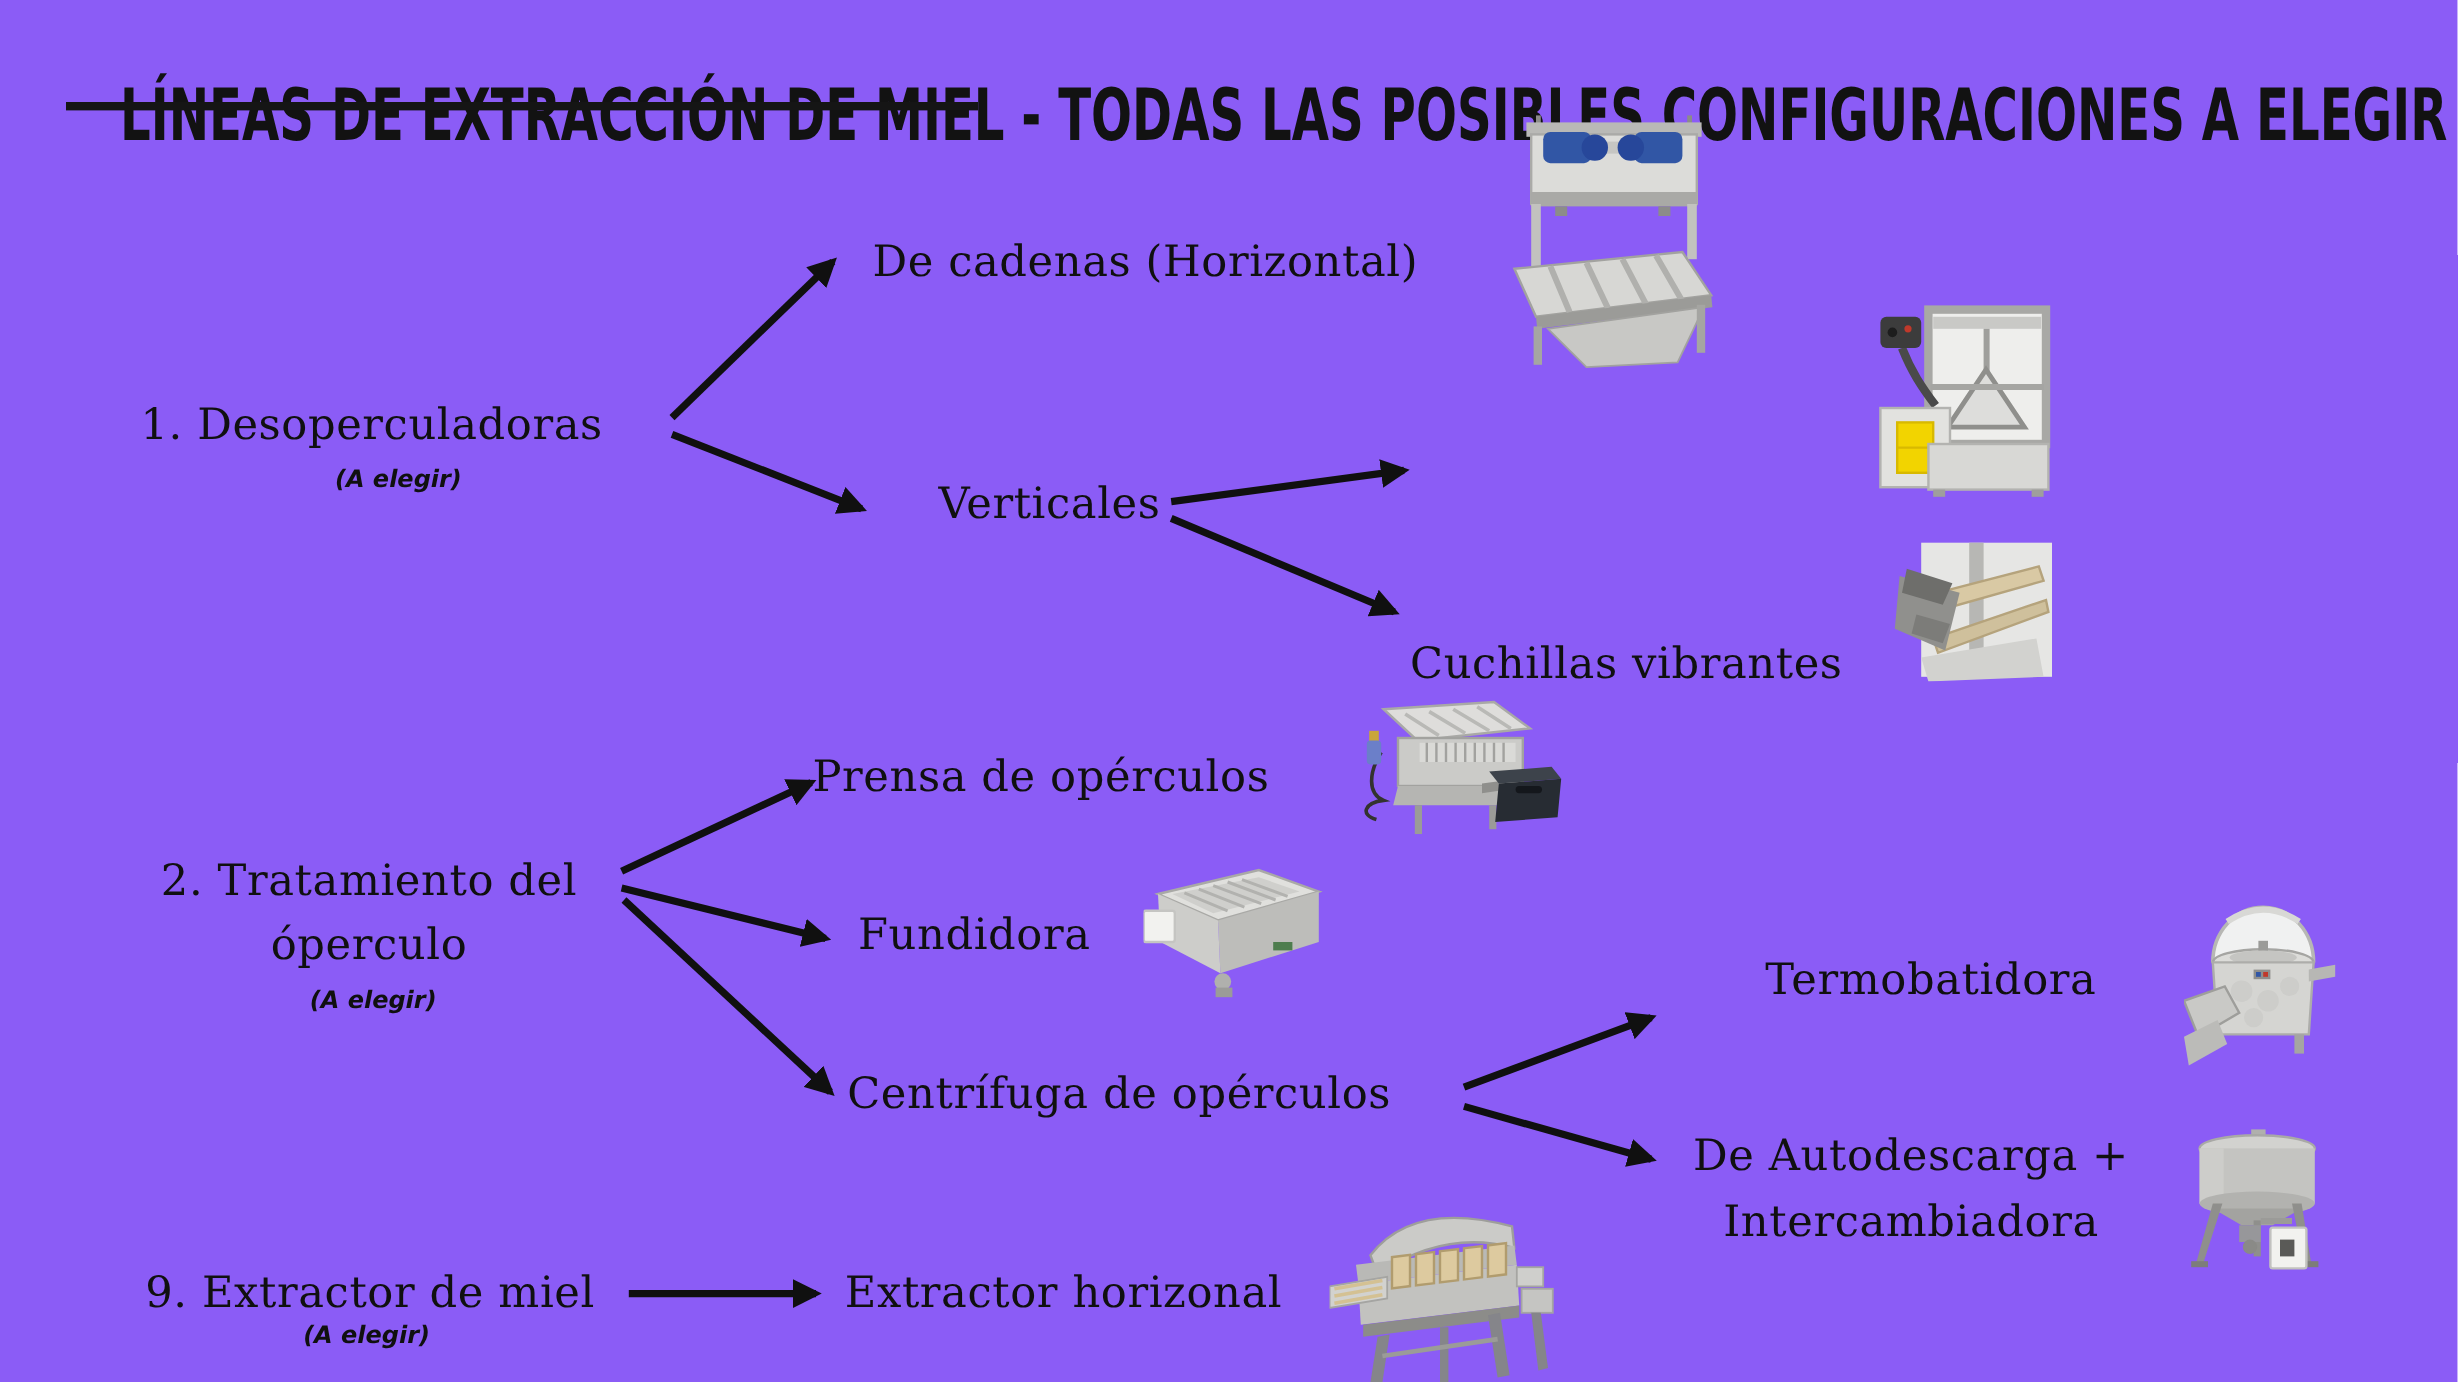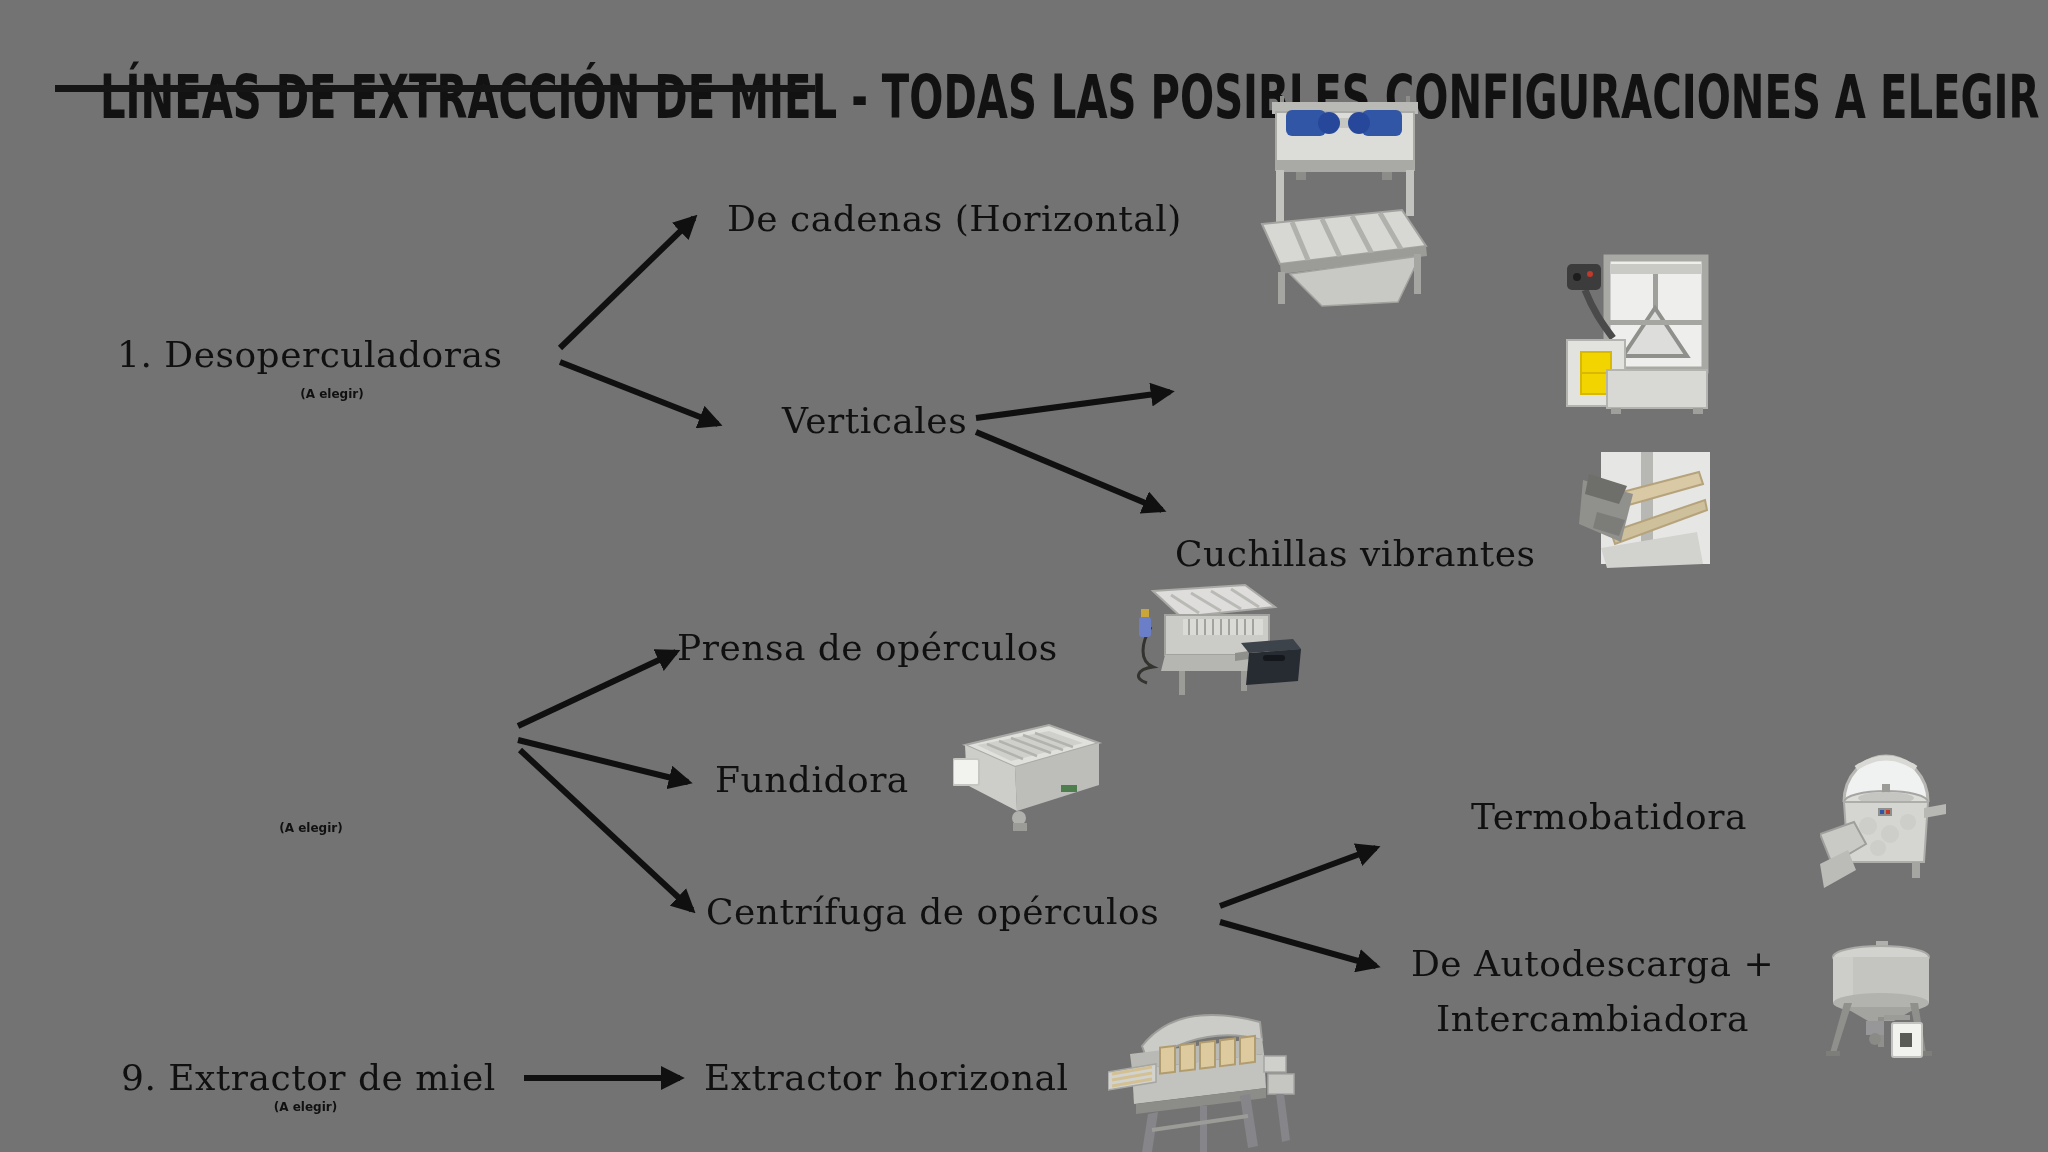--- a/index.html
+++ b/index.html
@@ -1,28 +1,28 @@
 <!DOCTYPE html>
 <html><head>
 <meta charset="utf-8">
 <style>
   html,body{margin:0;padding:0;background:#ffffff;}
-  .stage{position:relative;width:2048px;height:1152px;background:#737373;overflow:hidden;
+  .stage{position:relative;width:2048px;height:1152px;background:#8b5cf6;overflow:hidden;
          font-family:"DejaVu Serif", serif;color:#101010;}
 
   .title{position:absolute;left:100px;top:22px;font-family:"DejaVu Sans",sans-serif;
          font-weight:bold;font-size:60px;letter-spacing:0px;white-space:nowrap;
          transform:scaleX(0.67);transform-origin:0 0;color:#121212;}
   .title-underline{position:absolute;left:55px;top:85px;width:760px;height:7px;background:#151515;}
 
   .lbl{position:absolute;font-family:"DejaVu Serif",serif;font-size:36px;color:#101010;
        white-space:nowrap;letter-spacing:0.5px;}
   .lbl.center{white-space:normal;text-align:center;}
-  .note{position:absolute;font-family:"DejaVu Sans",sans-serif;font-size:12px;font-weight:bold;
-        color:#101010;text-align:center;white-space:nowrap;}
+  .note{position:absolute;font-family:"DejaVu Sans",sans-serif;font-size:20px;font-weight:bold;
+        color:#101010;text-align:center;white-space:nowrap;font-style:italic;}
 
   #n1{left:117px;top:334px;}
   #n1note{left:242px;top:387px;width:180px;}
   #de-cadenas{left:727px;top:198px;}
   #verticales{left:782px;top:400px;}
   #cuchilla-v{left:1193px;top:366px;}
   #cuchillas-vibrantes{left:1175px;top:497px;margin-top:36px;}
 
   #n2{left:105px;top:708px;width:405px;line-height:53px;}
   #n2note{left:211px;top:821px;width:200px;}
@@ -74,20 +74,24 @@
       <line x1="524" y1="1078" x2="680" y2="1078" marker-end="url(#ah)"></line>
     </g>
   </svg>
 
   <div class="lbl" id="n1">1. Desoperculadoras</div>
   <div class="note" id="n1note">(A elegir)</div>
   <div class="lbl" id="de-cadenas">De cadenas (Horizontal)</div>
   <div class="lbl" id="verticales">Verticales</div>
   <div class="lbl" id="cuchillas-vibrantes">Cuchillas vibrantes</div>
 
+  <div class="lbl center" id="n2">
+    <span style="display:block">2. Tratamiento del</span>
+    <span style="display:block">óperculo</span>
+  </div>
   <div class="note" id="n2note">(A elegir)</div>
   <div class="lbl" id="prensa">Prensa de opérculos</div>
   <div class="lbl" id="fundidora">Fundidora</div>
   <div class="lbl" id="centrifuga">Centrífuga de opérculos</div>
   <div class="lbl center" id="carga">
     <span style="display:block">Termobatidora</span>
   </div>
   <div class="lbl center" id="auto">
     <span style="display:block">De Autodescarga +</span>
     <span style="display:block">Intercambiadora</span>

